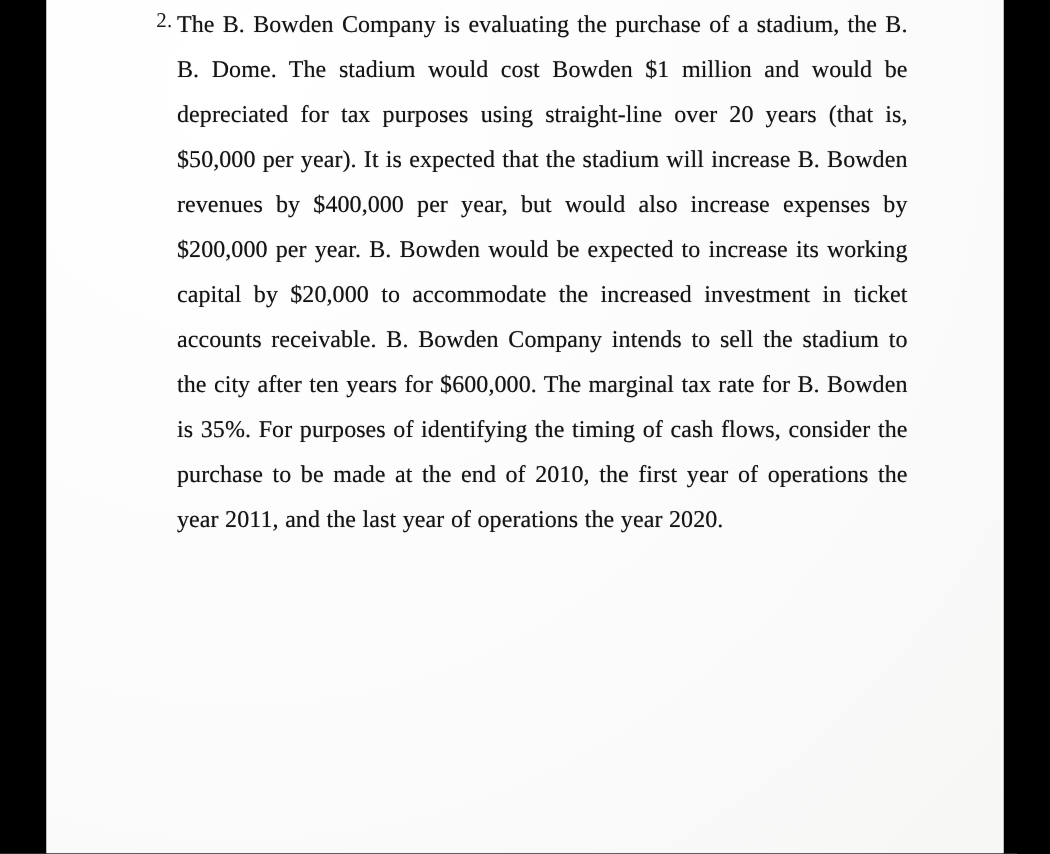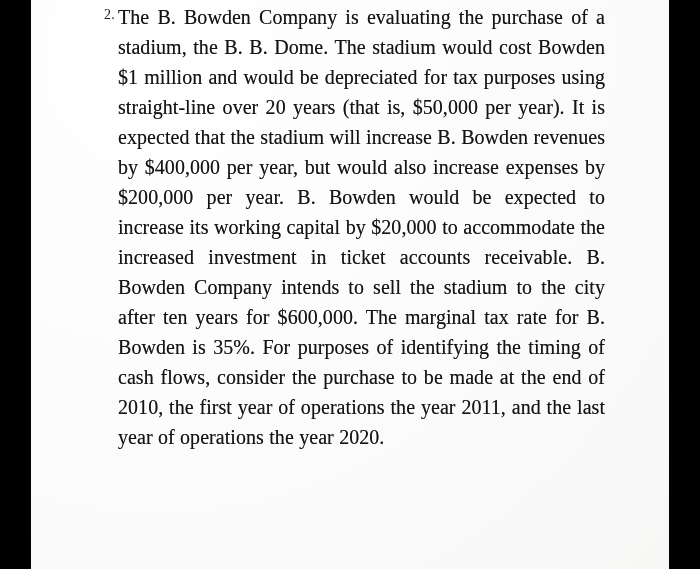--- a/index.html
+++ b/index.html
@@ -53,21 +53,21 @@
     line-height: 1;
     color: #1b1b1b;
     letter-spacing: 0.2px;
   }
 
   .body-text {
     position: absolute;
     left: 87px;
     top: 2px;
     width: 487px;
-    font-size: 20px;
+    font-size: 16px;
     line-height: 30px;
     color: #141414;
     text-align: justify;
     text-justify: inter-word;
     letter-spacing: 0.05px;
     word-spacing: 0.3px;
     -webkit-font-smoothing: antialiased;
     text-shadow: 0 0 0.55px rgba(20,20,20,0.55);
   }
 

